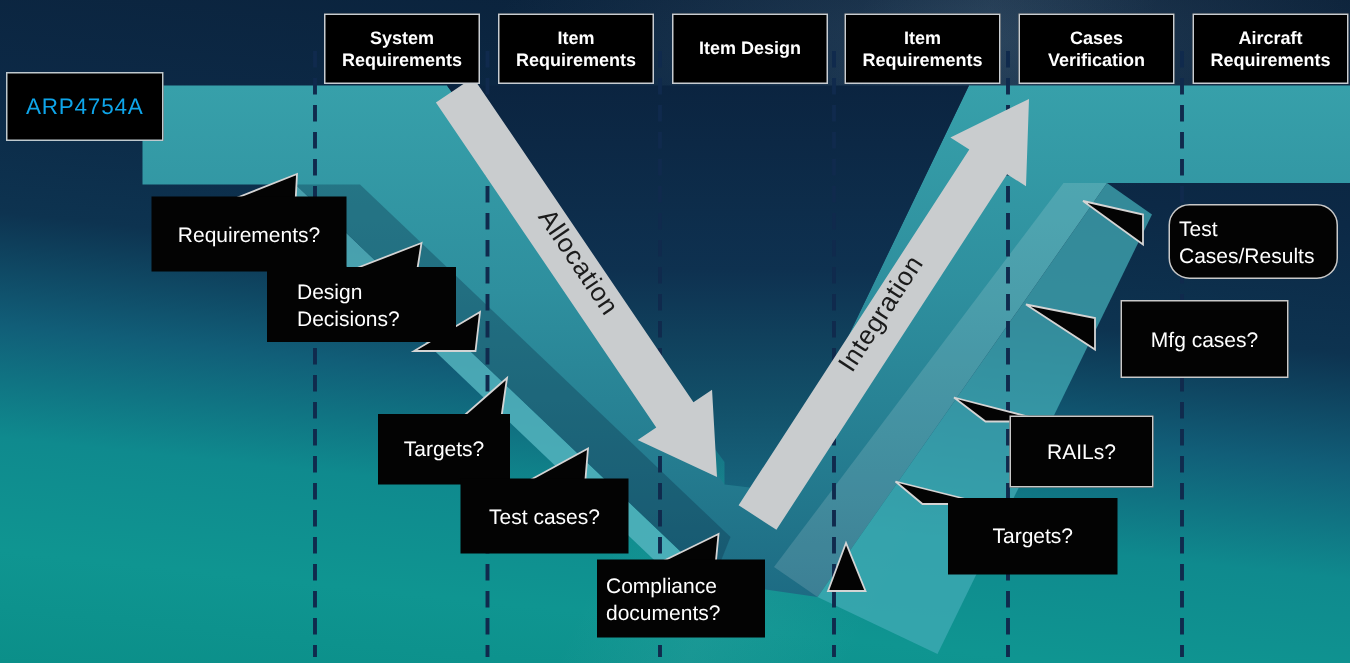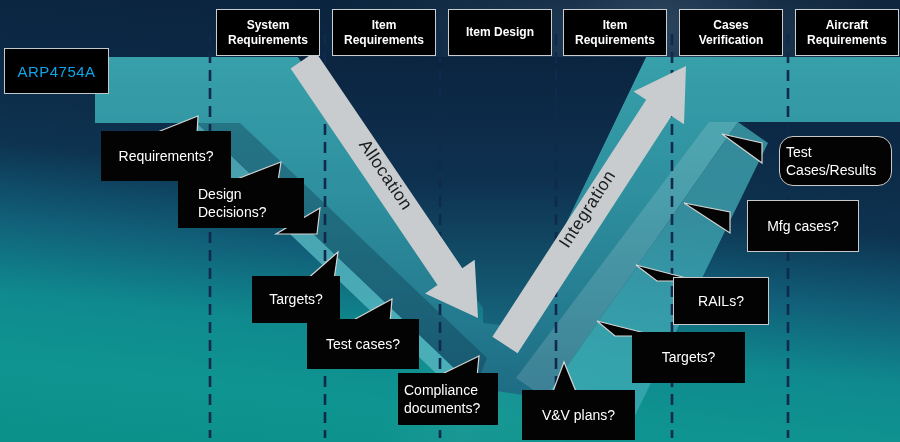--- a/index.html
+++ b/index.html
@@ -108,20 +108,19 @@
   <div class="hdr" style="left:563px">Item Requirements</div>
   <div class="hdr" style="left:679px">Cases Verification</div>
   <div class="hdr" style="left:795px">Aircraft Requirements</div>
 
   <div class="arp">ARP4754A</div>
 
   <div class="co" style="left:81px;  top:131px; width:130px; height:50px;">Requirements?</div>
   <div class="co" style="left:158px; top:178px; width:126px; height:50px;padding-left:20px;">Design Decisions?</div>
   <div class="co" style="left:232px; top:276px; width:88px; height:47px;">Targets?</div>
   <div class="co" style="left:287px; top:319px; width:112px; height:50px;">Test cases?</div>
-  <div class="co" style="left:378px; top:373px; width:100px; height:52px;">Compliance documents?</div>
-  <div class="co" style="left:502px; top:390px; width:113px; height:50px;">V&amp;V plans?</div>
+  <div class="co" style="left:378px; top:373px; width:112px; height:52px;">Compliance documents?</div>
   <div class="co" style="left:612px; top:332px; width:113px; height:51px;">Targets?</div>
   <div class="co bordered" style="left:653px; top:277px; width:96px; height:48px;">RAILs?</div>
   <div class="co bordered" style="left:727px; top:200px; width:112px; height:52px;">Mfg cases?</div>
   <div class="co bordered" style="left:759px; top:136px; width:113px; height:50px;border-radius:14px;">Test Cases/Results</div>
 
 </div>
 
 </body></html>

